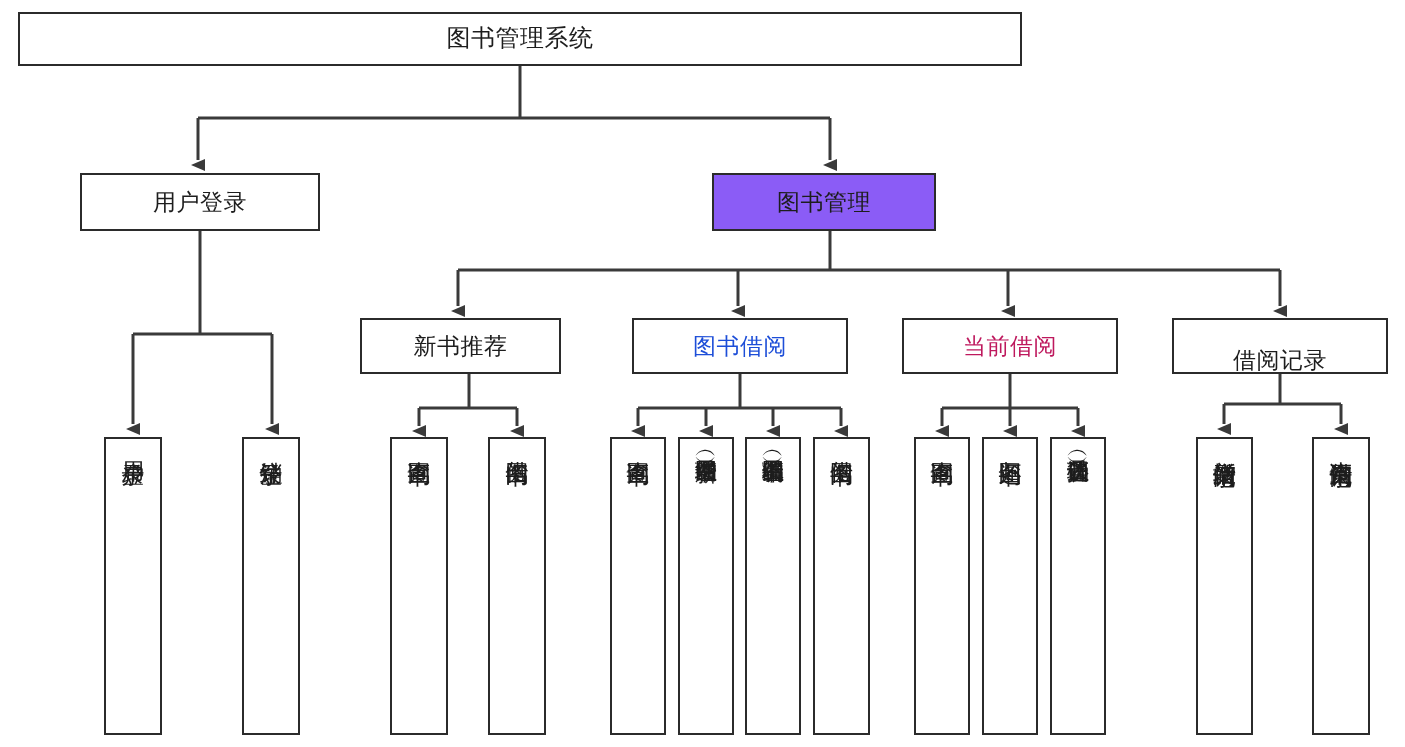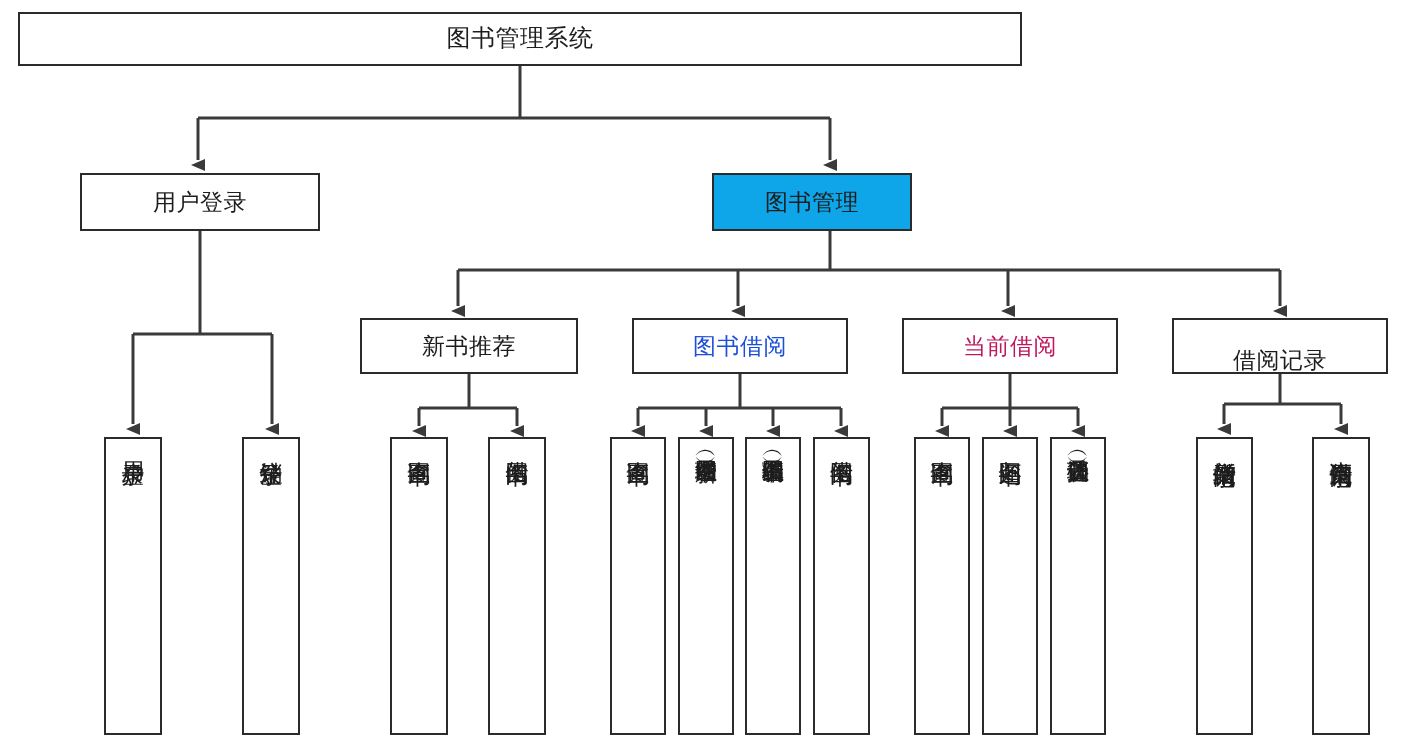--- a/index.html
+++ b/index.html
@@ -141,25 +141,25 @@
     </g>
   </svg>
 
   <div class="node-box root horiz" style="left: 18px; top: 12px; width: 1004px; height: 54px; border-color: rgb(43, 43, 43); background: rgb(255, 255, 255);">
     <span class="node-label" style="color: rgb(29, 29, 29);">图书管理系统</span>
   </div>
 
   <div class="node-box horiz" style="left: 80px; top: 173px; width: 240px; height: 58px; border-color: rgb(43, 43, 43); background: rgb(255, 255, 255);">
     <span class="node-label" style="color: rgb(29, 29, 29);">用户登录</span>
   </div>
-  <div class="node-box horiz" style="left: 712px; top: 173px; width: 200px; height: 58px; border-color: rgb(43, 43, 43); background: #0ea5e9;">
+  <div class="node-box horiz" style="left: 712px; top: 173px; width: 224px; height: 58px; border-color: rgb(43, 43, 43); background: #8b5cf6;">
     <span class="node-label" style="color: rgb(29, 29, 29);">图书管理</span>
   </div>
 
-  <div class="node-box horiz" style="left: 360px; top: 318px; width: 218px; height: 56px; border-color: rgb(43, 43, 43); background: rgb(255, 255, 255);">
+  <div class="node-box horiz" style="left: 360px; top: 318px; width: 201px; height: 56px; border-color: rgb(43, 43, 43); background: rgb(255, 255, 255);">
     <span class="node-label" style="color: rgb(29, 29, 29);">新书推荐</span>
   </div>
   <div class="node-box horiz" style="left: 632px; top: 318px; width: 216px; height: 56px; border-color: rgb(43, 43, 43); background: rgb(255, 255, 255);">
     <span class="node-label" style="color: #1d4ed8;">图书借阅</span>
   </div>
   <div class="node-box horiz" style="left: 902px; top: 318px; width: 216px; height: 56px; border-color: rgb(43, 43, 43); background: rgb(255, 255, 255);">
     <span class="node-label" style="color: #be185d;">当前借阅</span>
   </div>
   <div class="node-box horiz" style="left: 1172px; top: 318px; width: 216px; height: 56px; border-color: rgb(43, 43, 43); background: rgb(255, 255, 255); align-items: flex-end;">
     <span class="node-label" style="color: rgb(29, 29, 29);">借阅记录</span>

